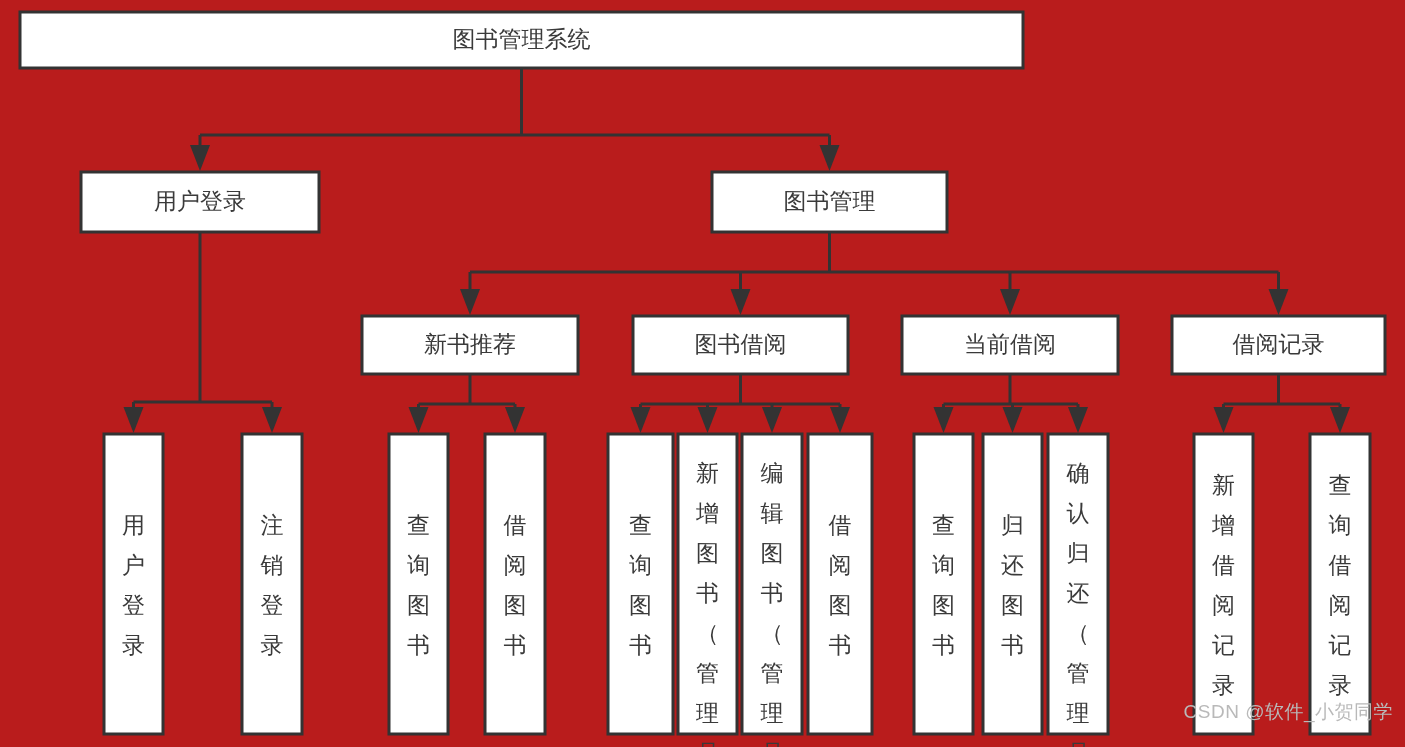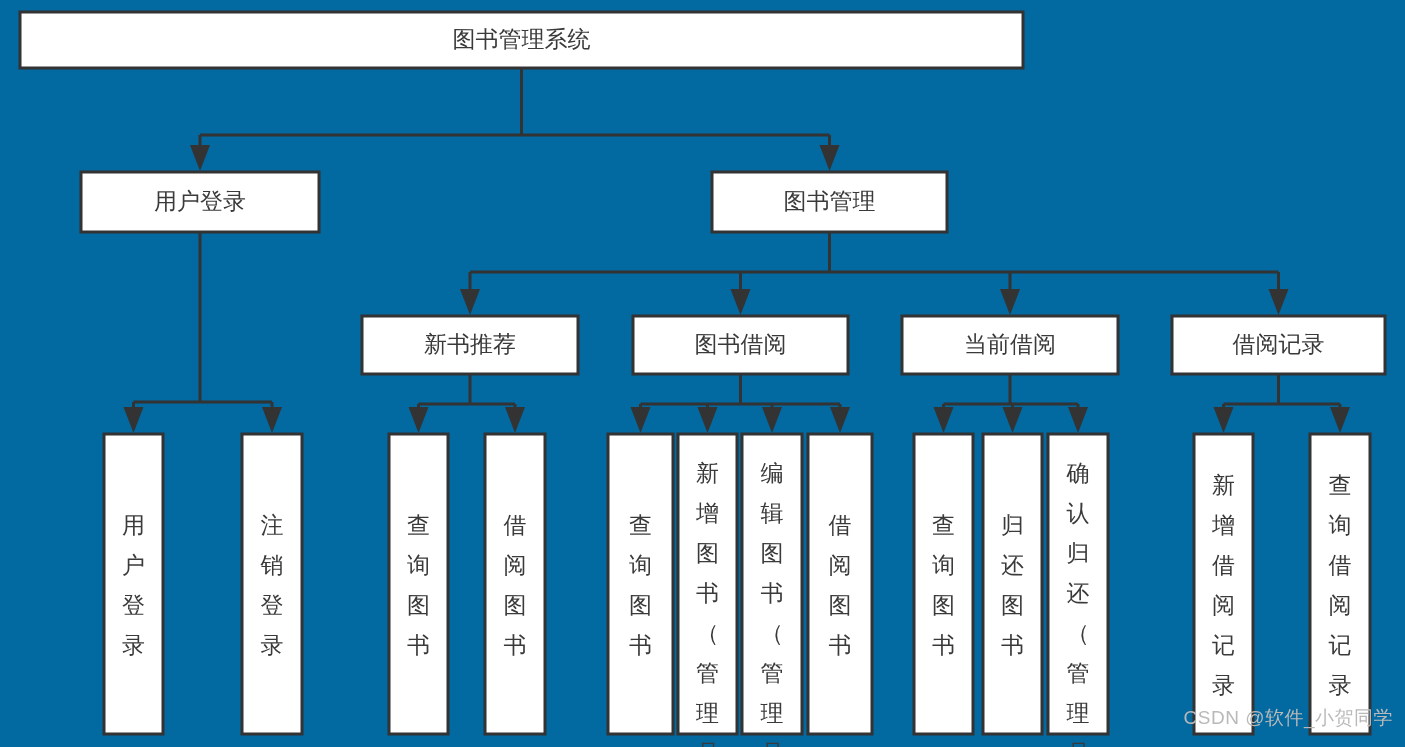--- a/index.html
+++ b/index.html
@@ -8,21 +8,21 @@
     padding: 0;
     background: #ffffff;
   }
   body {
     font-family: "Liberation Sans", "DejaVu Sans", sans-serif;
   }
   #diagram-root {
     position: relative;
     width: 1405px;
     height: 747px;
-    background: #0369a1;
+    background: #b91c1c;
     overflow: hidden;
     text-decoration: underline;
   }
   svg.flow {
     position: absolute;
     top: 0;
     left: 0;
     width: 1405px;
     height: 747px;
     display: block;
@@ -51,21 +51,21 @@
   }
   .node-label-v {
     fill: #3a3a3a;
     font-family: "Liberation Sans", "DejaVu Sans", sans-serif;
     font-size: 23px;
     text-anchor: middle;
   }
   .watermark {
     position: absolute;
     right: 12px;
-    bottom: 16px;
+    bottom: 22px;
     font-family: "Liberation Sans", "DejaVu Sans", sans-serif;
     font-size: 19px;
     color: #b9b9b9;
     letter-spacing: 0.5px;
     white-space: nowrap;
     pointer-events: none;
   }
 </style>
 </head>
 <body>

